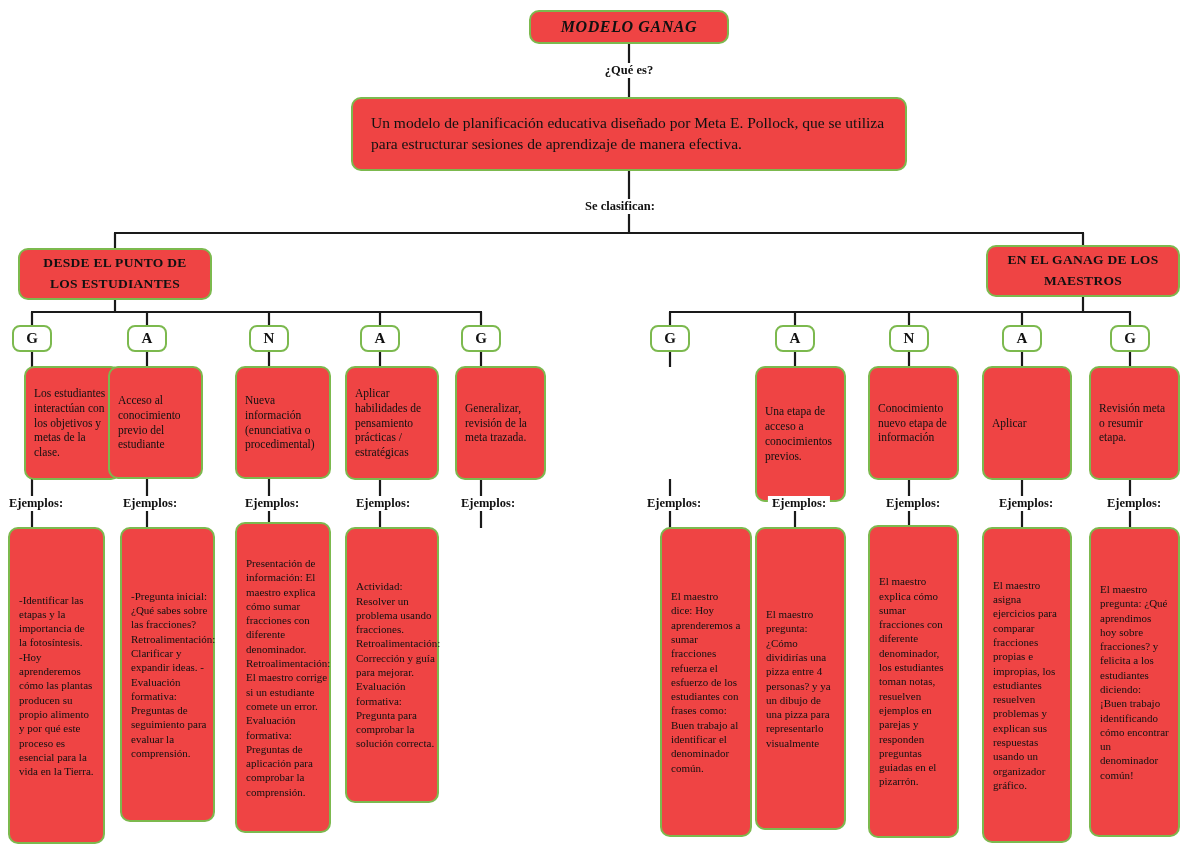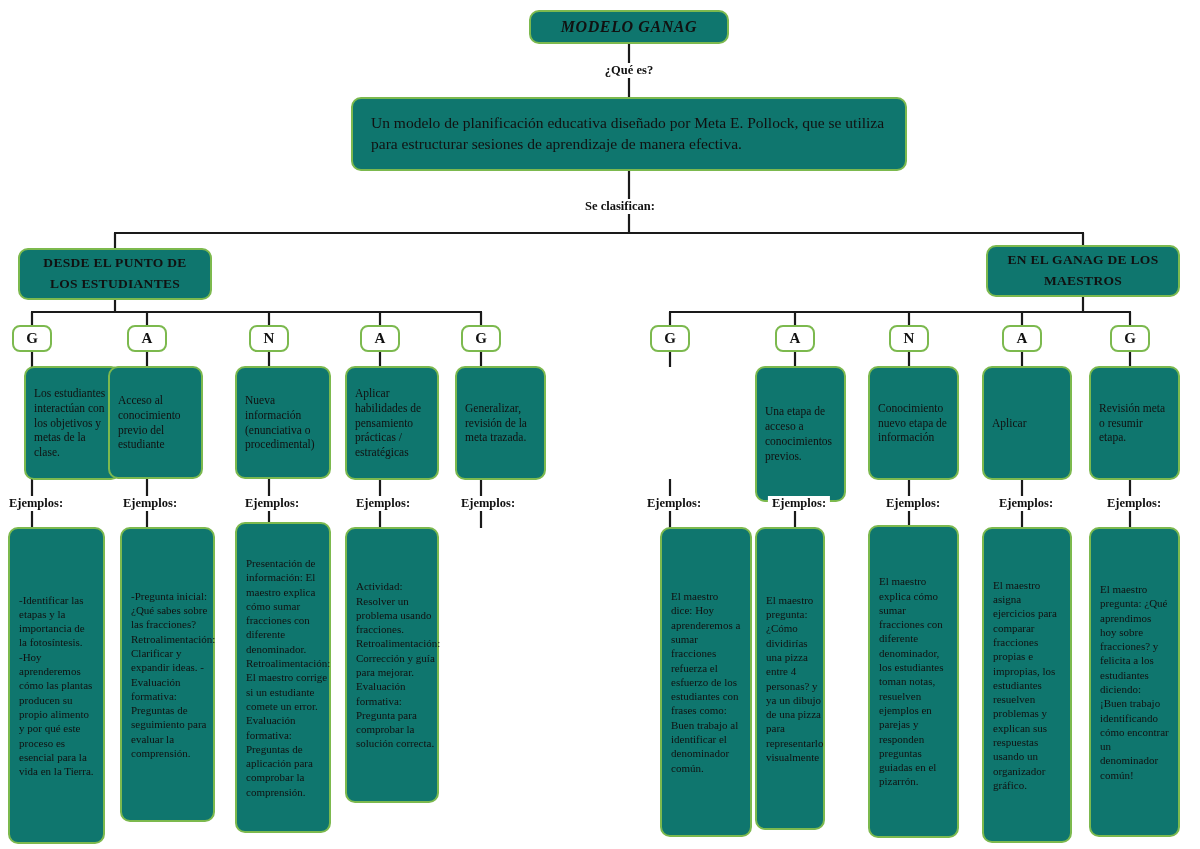--- a/index.html
+++ b/index.html
@@ -4,21 +4,21 @@
 <style>
   :root{
     --green:#7cb94e;
     --line:#1a1a1a;
   }
   *{margin:0;padding:0;box-sizing:border-box;}
   body{background:#fff;font-family:"Liberation Serif",serif;color:#111;}
   .stage{position:relative;width:1200px;height:849px;background:#fff;overflow:hidden;}
   .connectors{position:absolute;left:0;top:0;z-index:1;}
   .connectors line{stroke:var(--line);stroke-width:2.2;}
-  .gbox{position:absolute;background:#0f766e;border:2px solid var(--green);border-radius:10px;z-index:2;}
+  .gbox{position:absolute;background:#ef4444;border:2px solid var(--green);border-radius:10px;z-index:2;}
   .title-box{display:flex;align-items:center;justify-content:center;font-style:italic;font-weight:bold;font-size:16px;letter-spacing:.6px;}
   .def-box{display:flex;align-items:center;padding:8px 18px;font-size:15.5px;line-height:1.35;}
   .branch-box{display:flex;align-items:center;justify-content:center;text-align:center;font-weight:bold;font-size:13.5px;line-height:1.55;padding:4px 10px;letter-spacing:.3px;}
   .letter-box{position:absolute;width:40px;height:27px;background:#fff;border:2px solid var(--green);border-radius:8px;display:flex;align-items:center;justify-content:center;font-weight:bold;font-size:15px;z-index:2;}
   .desc-box{display:flex;align-items:center;padding:6px 8px;font-size:11.5px;line-height:1.3;}
   .example-box{display:flex;align-items:center;padding:8px 9px;font-size:11px;line-height:1.3;white-space:pre-line;}
   .floating-label{position:absolute;background:#fff;font-weight:bold;font-size:12.5px;padding:0 4px;transform:translateX(-50%);white-space:nowrap;z-index:3;}
 </style>
 </head>
 <body>
@@ -113,18 +113,18 @@
   <div class="gbox desc-box" style="left:982px;top:366px;width:90px;height:114px">Aplicar</div>
   <div class="gbox desc-box" style="left:1089px;top:366px;width:91px;height:114px">Revisión meta o resumir etapa.</div>
 
   <div class="floating-label" style="left:674px;top:496px">Ejemplos:</div>
   <div class="floating-label" style="left:799px;top:496px">Ejemplos:</div>
   <div class="floating-label" style="left:913px;top:496px">Ejemplos:</div>
   <div class="floating-label" style="left:1026px;top:496px">Ejemplos:</div>
   <div class="floating-label" style="left:1134px;top:496px">Ejemplos:</div>
 
   <div class="gbox example-box" style="left:660px;top:527px;width:92px;height:310px">El maestro dice: Hoy aprenderemos a sumar fracciones refuerza el esfuerzo de los estudiantes con frases como: Buen trabajo al identificar el denominador común.</div>
-  <div class="gbox example-box" style="left:755px;top:527px;width:70px;height:303px">El maestro pregunta: ¿Cómo dividirías una pizza entre 4 personas? y ya un dibujo de una pizza para representarlo visualmente</div>
+  <div class="gbox example-box" style="left:755px;top:527px;width:91px;height:303px">El maestro pregunta: ¿Cómo dividirías una pizza entre 4 personas? y ya un dibujo de una pizza para representarlo visualmente</div>
   <div class="gbox example-box" style="left:868px;top:525px;width:91px;height:313px">El maestro explica cómo sumar fracciones con diferente denominador, los estudiantes toman notas, resuelven ejemplos en parejas y responden preguntas guiadas en el pizarrón.</div>
   <div class="gbox example-box" style="left:982px;top:527px;width:90px;height:316px">El maestro asigna ejercicios para comparar fracciones propias e impropias, los estudiantes resuelven problemas y explican sus respuestas usando un organizador gráfico.</div>
   <div class="gbox example-box" style="left:1089px;top:527px;width:91px;height:310px">El maestro pregunta: ¿Qué aprendimos hoy sobre fracciones? y felicita a los estudiantes diciendo: ¡Buen trabajo identificando cómo encontrar un denominador común!</div>
 
 </div>
 
 </body></html>

